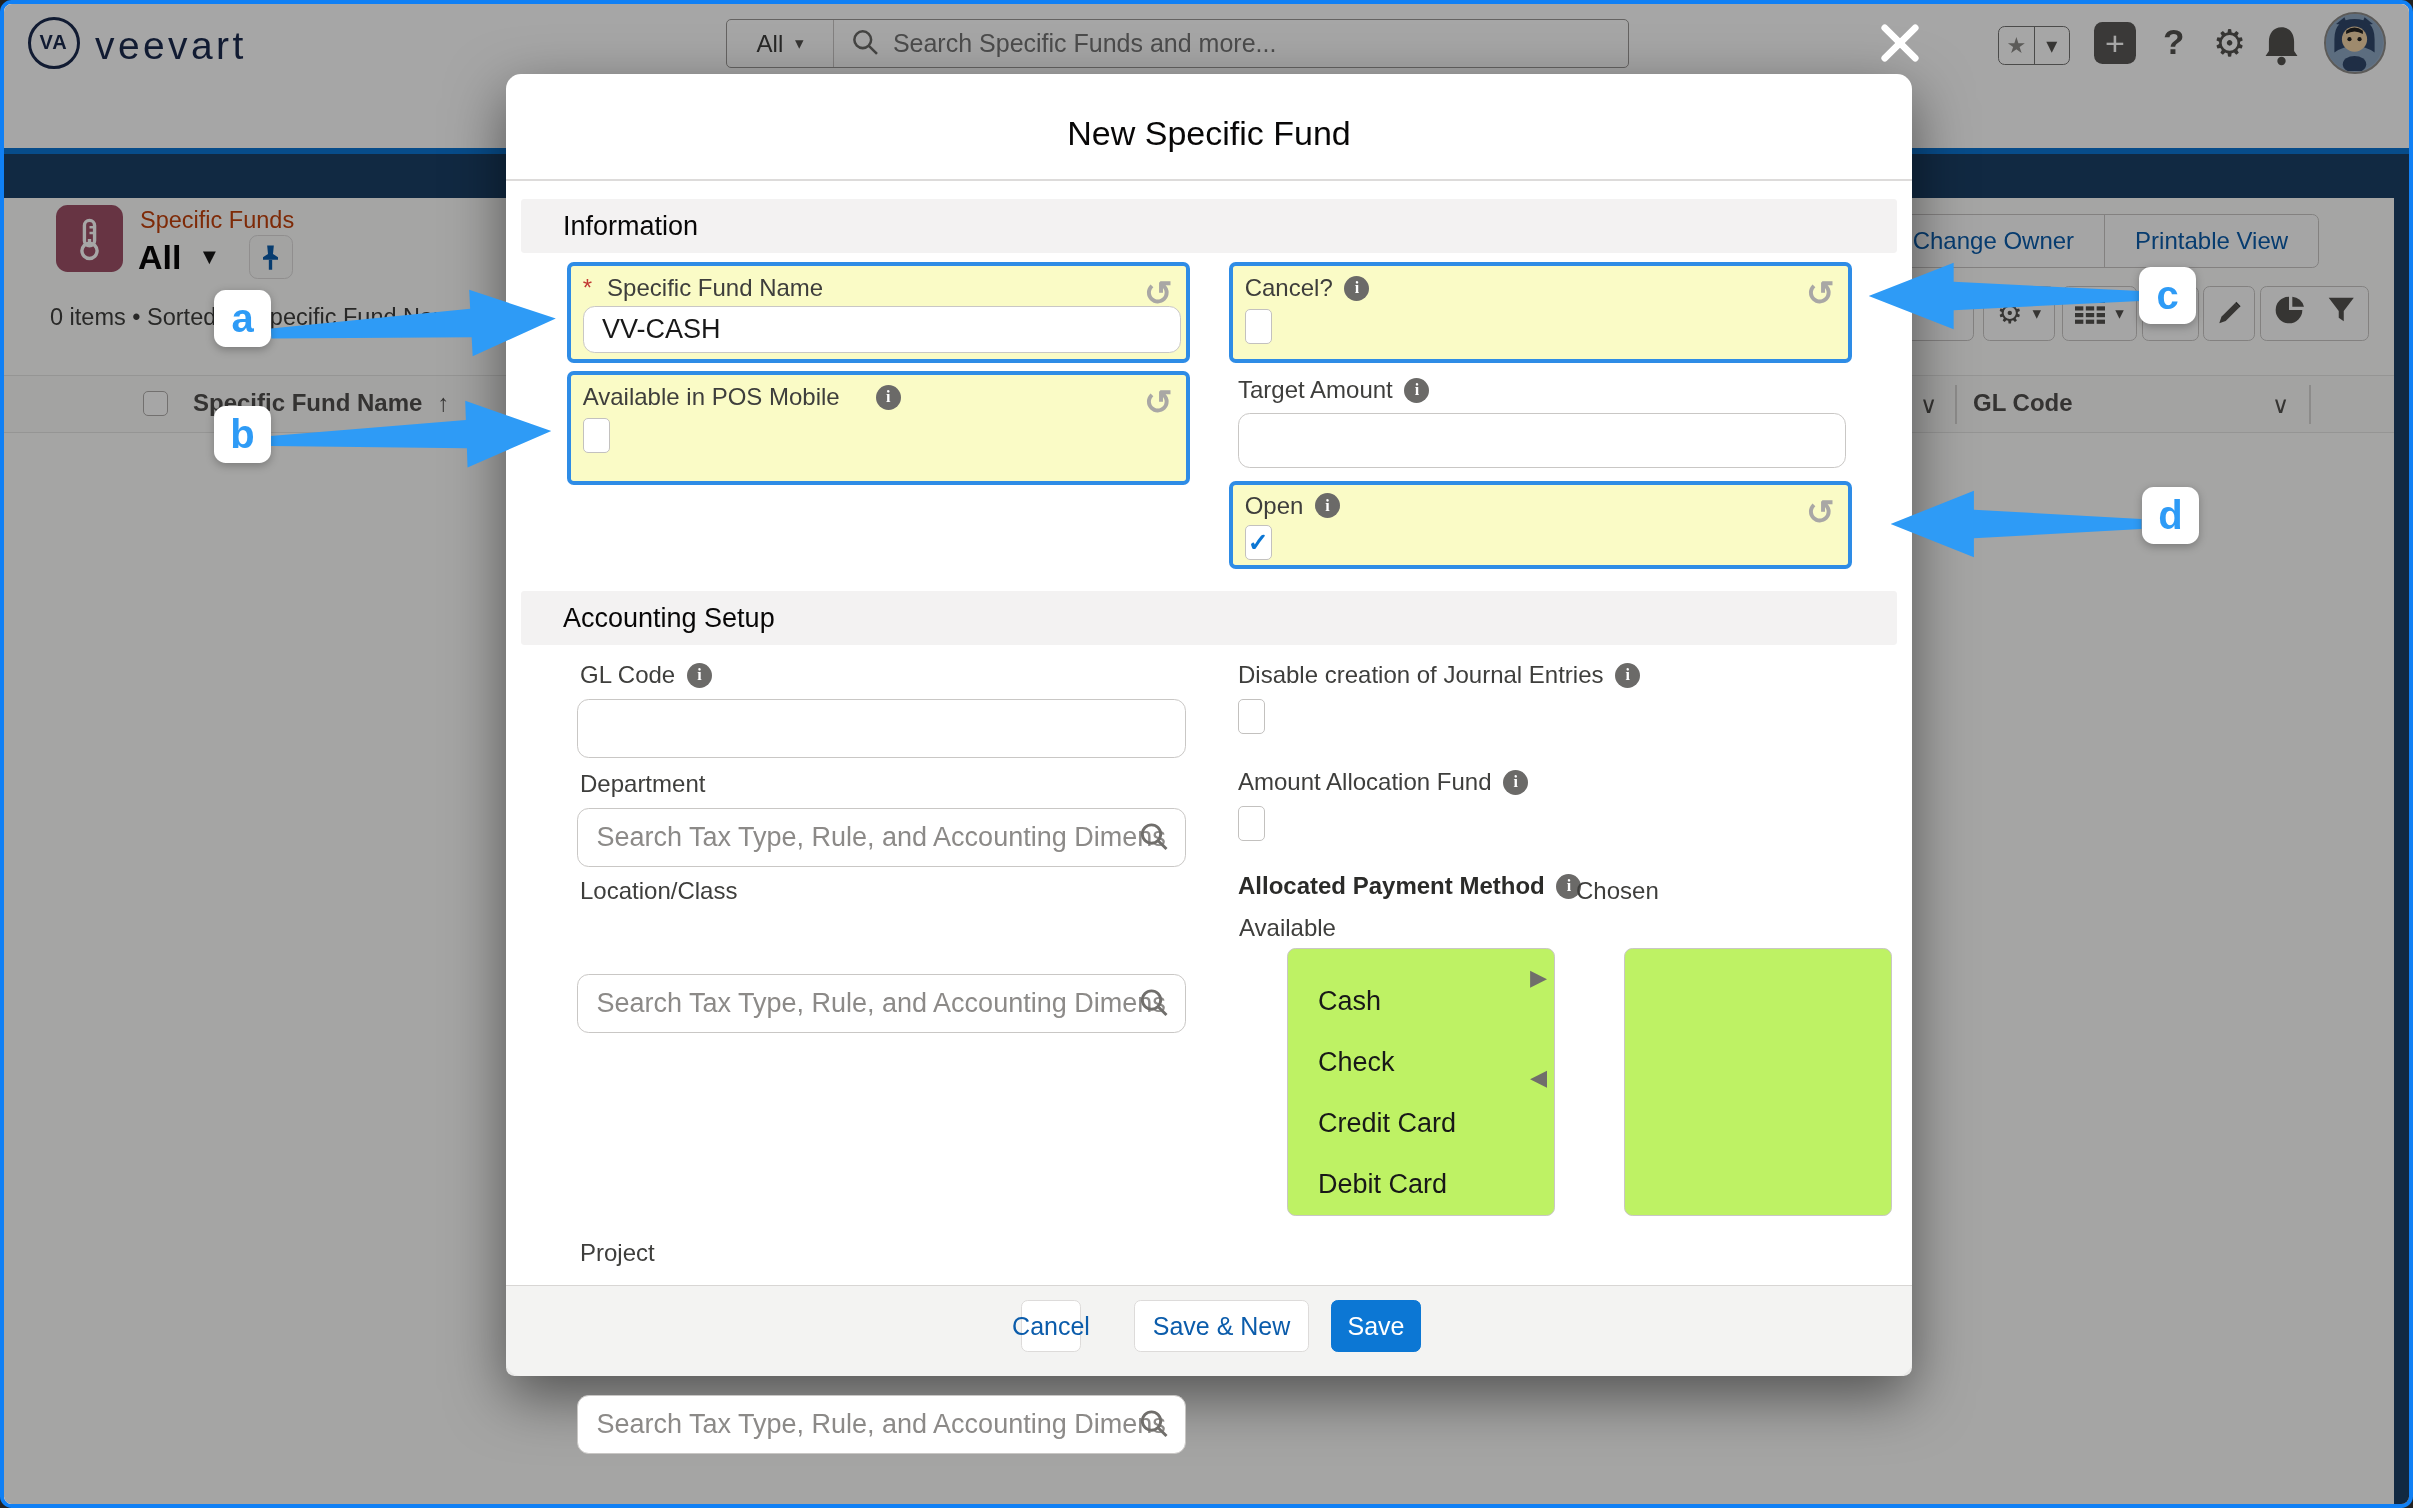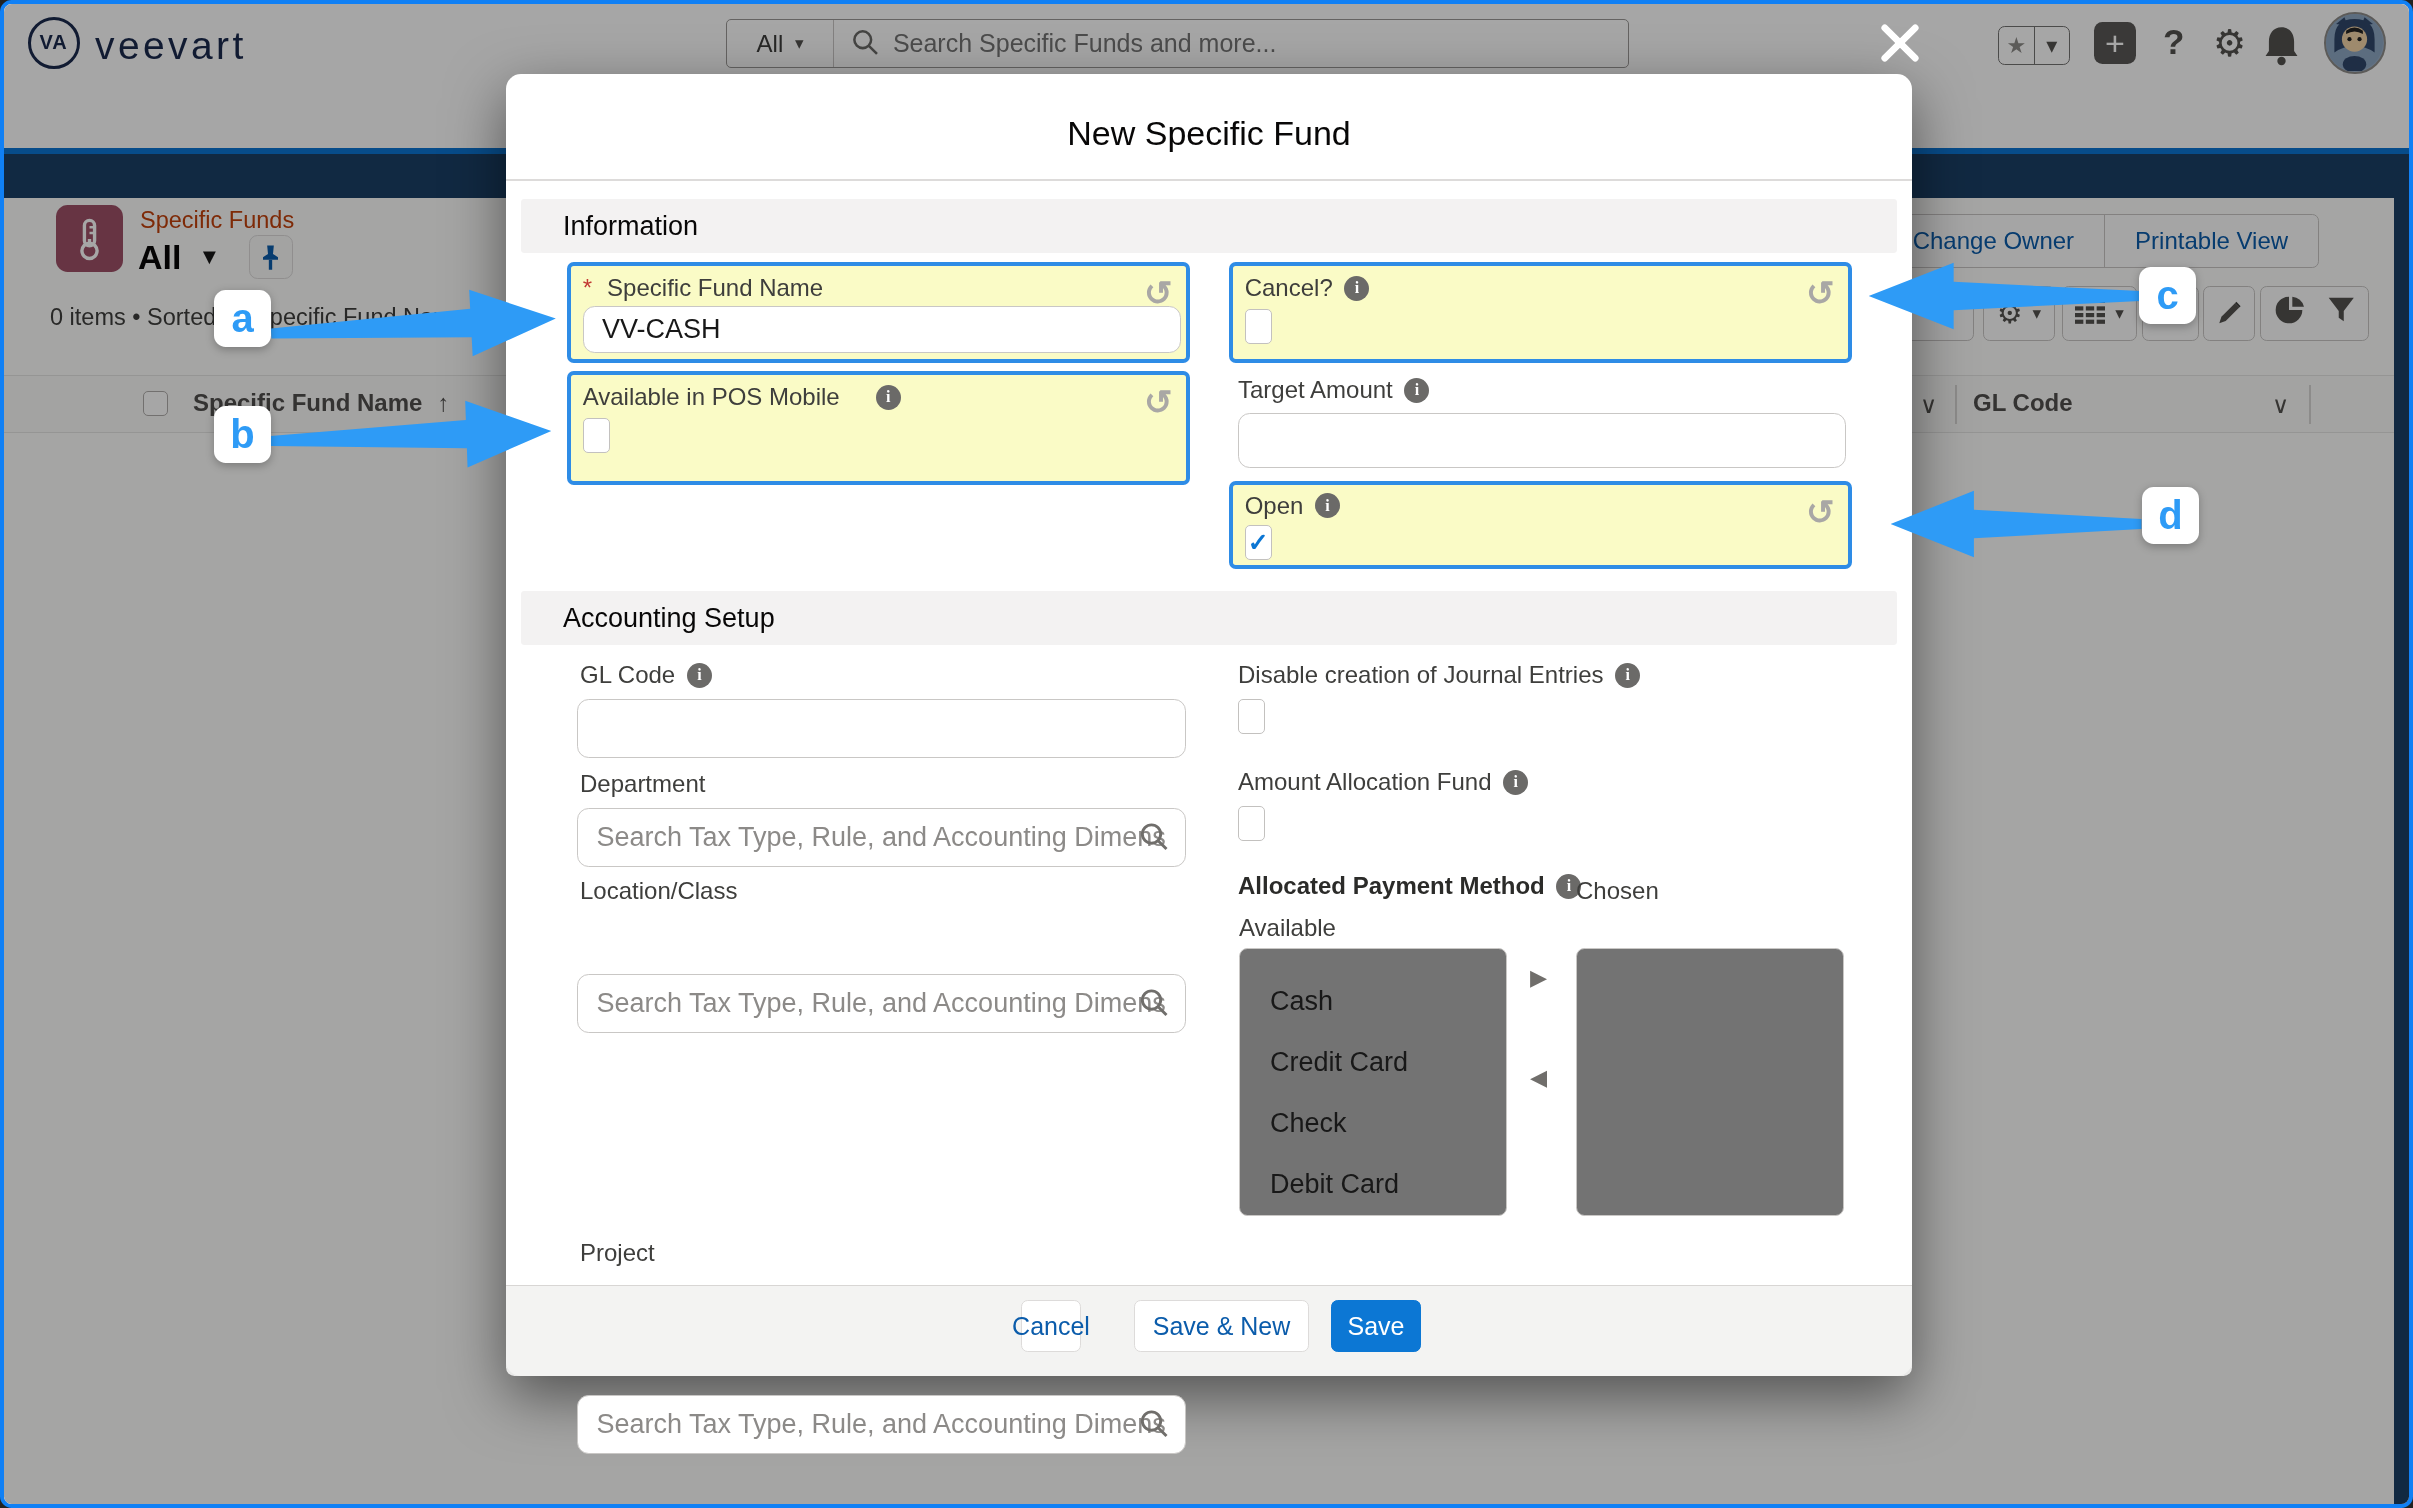--- a/index.html
+++ b/index.html
@@ -91,21 +91,21 @@
   .info-i{width:25px;height:25px;border-radius:50%;background:#6b6a68;color:#fff;font-size:16px;font-weight:700;
     display:inline-flex;align-items:center;justify-content:center;font-family:"Liberation Serif",serif;}
   .undo{position:absolute;right:13.4px;top:6.7px;font-size:34px;color:#a9a7a5;font-weight:700;}
   .cbox{width:27px;height:35px;border:1.7px solid #c3c1bf;border-radius:5px;background:#fff;display:flex;
     align-items:center;justify-content:center;font-size:25px;font-weight:700;color:#0b76d4;}
   .tinput{border:1.7px solid #c9c7c5;border-radius:11.7px;background:#fff;font-size:27px;color:#181818;
     padding:0 18.4px;font-family:"Liberation Sans",sans-serif;outline:none;width:100%;height:100%;}
   .lookup{position:relative;}
   .lookup input::placeholder,.tinput::placeholder{color:#8c8a88;}
   .mag{position:absolute;right:17px;top:50%;transform:translateY(-50%);}
-  .apm-box{border:1.7px solid #c9c7c5;border-radius:8.4px;background:#737373;}
+  .apm-box{border:1.7px solid #c9c7c5;border-radius:8.4px;background:#bef264;margin-left:48px;}
   .apm-opt{height:61px;display:flex;align-items:center;padding-left:30px;font-size:27px;color:#181818;}
   .m-footer{left:0;top:1211px;width:100%;height:91px;background:rgba(242,242,241,.92);
     border-top:1.7px solid #d8d6d4;border-radius:0 0 8.4px 8.4px;z-index:5;}
   .fbtn{position:absolute;top:14.2px;height:52px;border-radius:6.7px;font-size:25px;display:flex;align-items:center;
     justify-content:center;font-family:"Liberation Sans",sans-serif;}
   .fbtn.ghost{background:#fff;border:1.7px solid #dddbda;color:#0b5cab;}
   .fbtn.primary{background:#0c77d4;border:1.7px solid #0c77d4;color:#fff;}
 
   
   .close-x{left:1874px;top:17px;z-index:30;}
@@ -391,22 +391,22 @@
     <div class="abs cbox" style="left:732px;top:732px;"></div>
 
     <div class="abs f-label" style="left:732px;top:798px;font-weight:700;color:#2b2b29;">
       <span>Allocated Payment Method</span>
       <span class="info-i" style="font-weight:700;">i</span>
     </div>
     <div class="abs f-label" style="left:733px;top:840px;">Available</div>
     <div class="abs f-label" style="left:1070px;top:803px;">Chosen</div>
     <div class="abs apm-box" style="left:733px;top:874px;width:268px;height:268px;padding-top:22px;">
       <div class="apm-opt">Cash</div>
+      <div class="apm-opt">Check</div>
       <div class="apm-opt">Credit Card</div>
-      <div class="apm-opt">Check</div>
       <div class="apm-opt">Debit Card</div>
     </div>
     <span class="abs" style="left:1024px;top:882px;font-size:34px;color:#706e6b;">▸</span>
     <span class="abs" style="left:1024px;top:982px;font-size:34px;color:#706e6b;">◂</span>
     <div class="abs apm-box" style="left:1070px;top:874px;width:268px;height:268px;"></div>
 
     <div class="abs m-footer">
       <div class="fbtn ghost" style="left:515px;width:60px;">Cancel</div>
       <div class="fbtn ghost" style="left:628px;width:175px;">Save &amp; New</div>
       <div class="fbtn primary" style="left:825px;width:90px;">Save</div>

